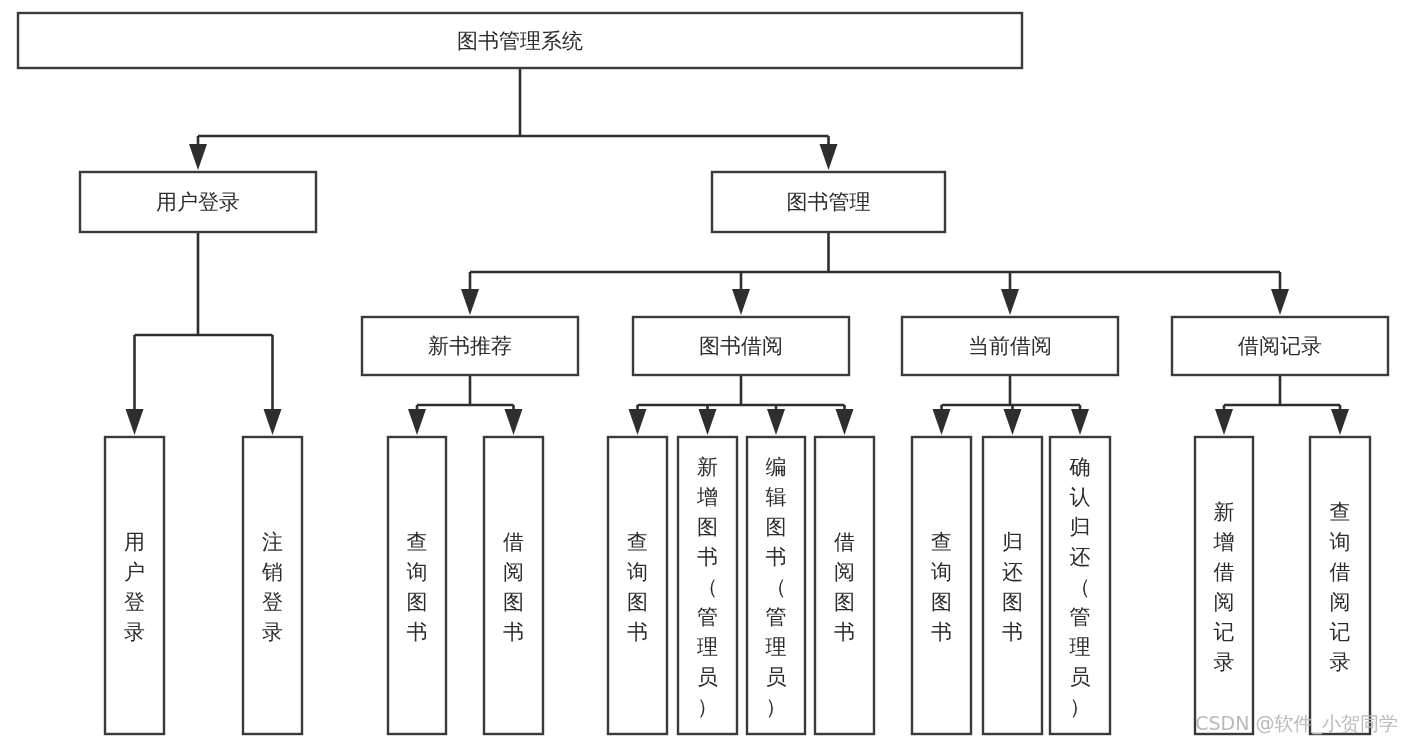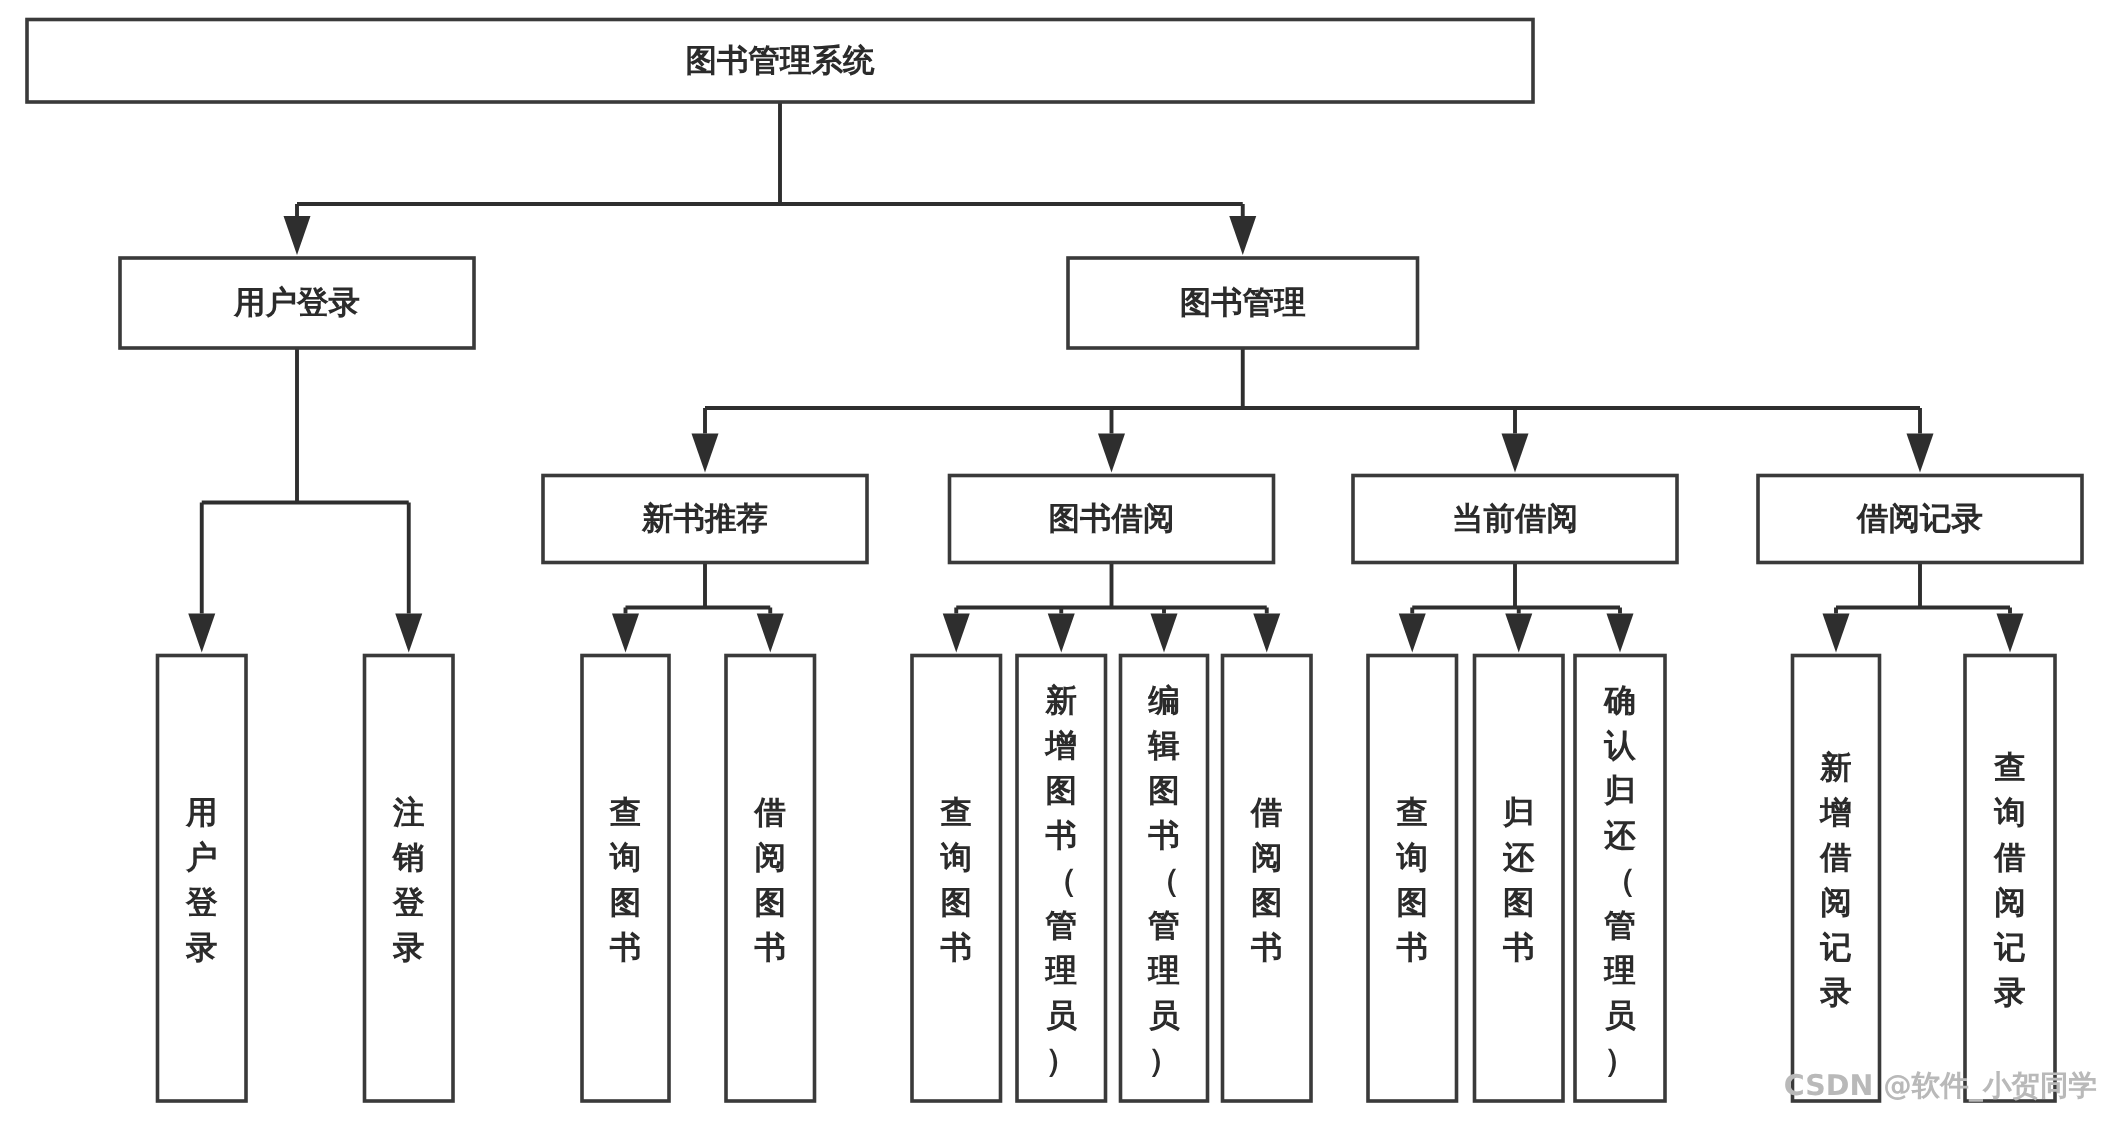--- a/index.html
+++ b/index.html
@@ -13,21 +13,20 @@
     height: 747px;
     position: relative;
     overflow: hidden;
     font-family: "DejaVu Sans", "Liberation Sans", sans-serif;
   }
   #diagram-root {
     position: absolute;
     left: 0; top: 0;
     width: 1405px;
     height: 747px;
-    font-weight: bold;
   }
   svg.diagram-canvas {
     display: block;
     width: 1405px;
     height: 747px;
   }
   .node-box {
     fill: #ffffff;
     stroke: #3a3a3a;
     stroke-width: 2.4;

